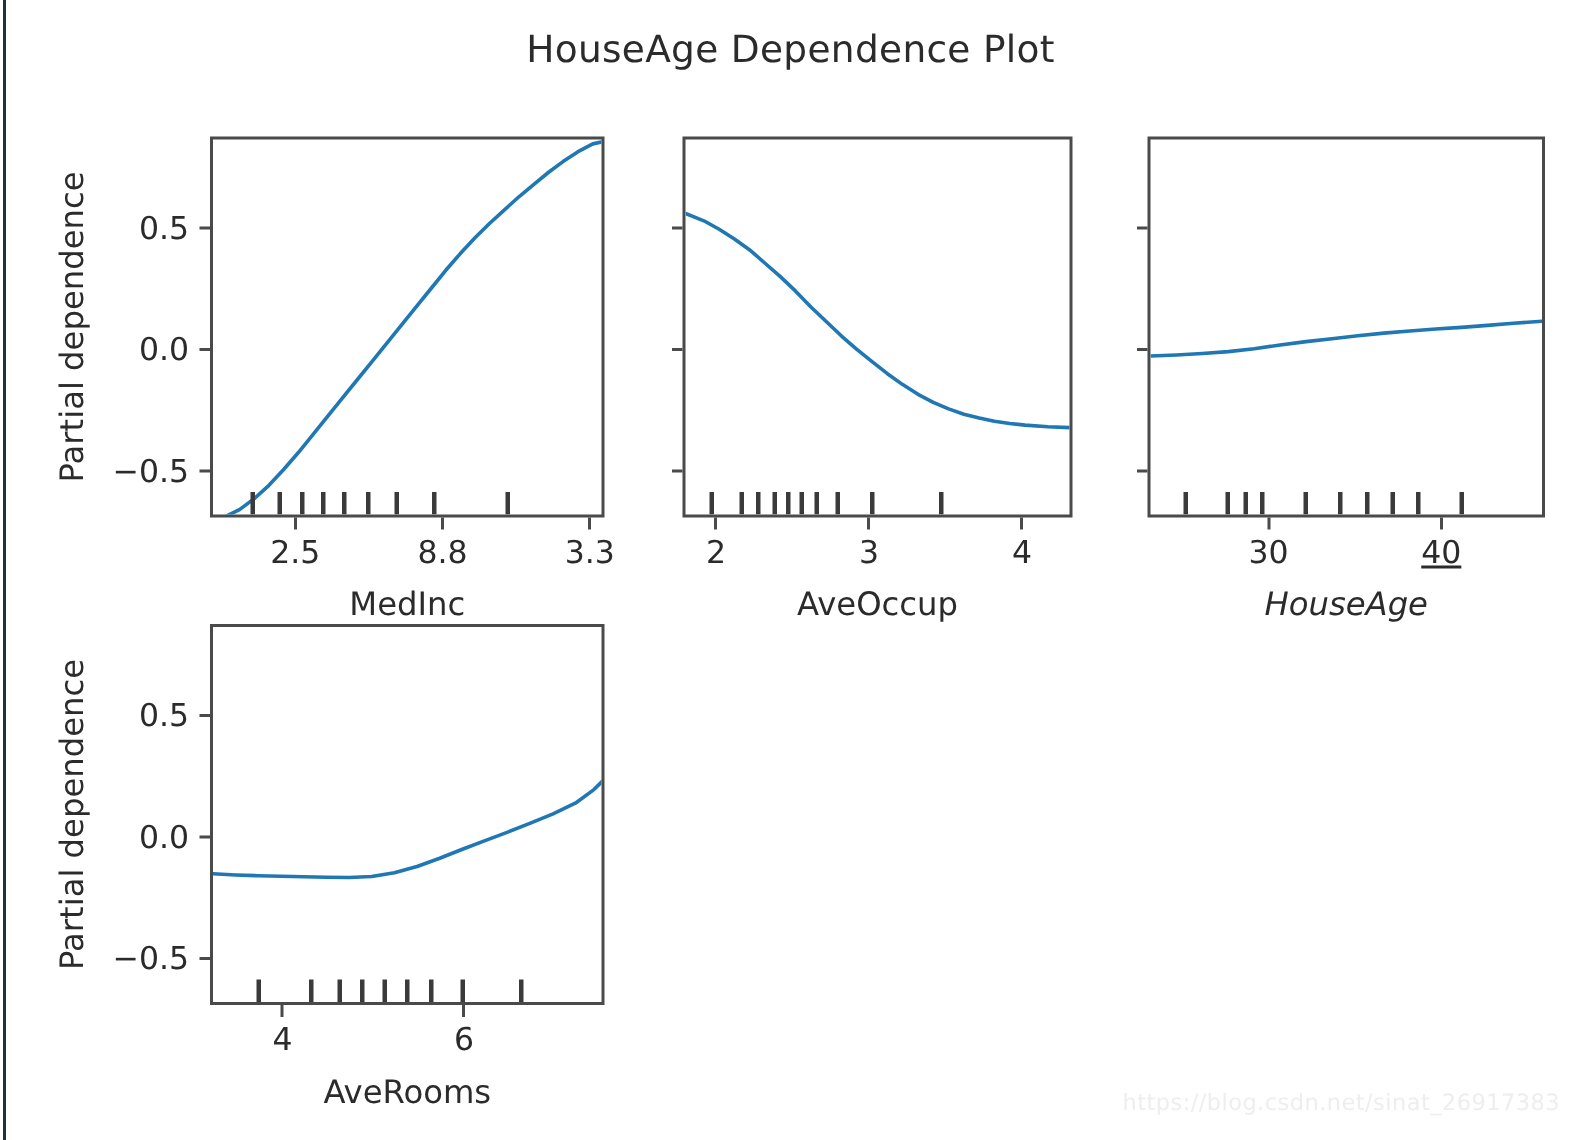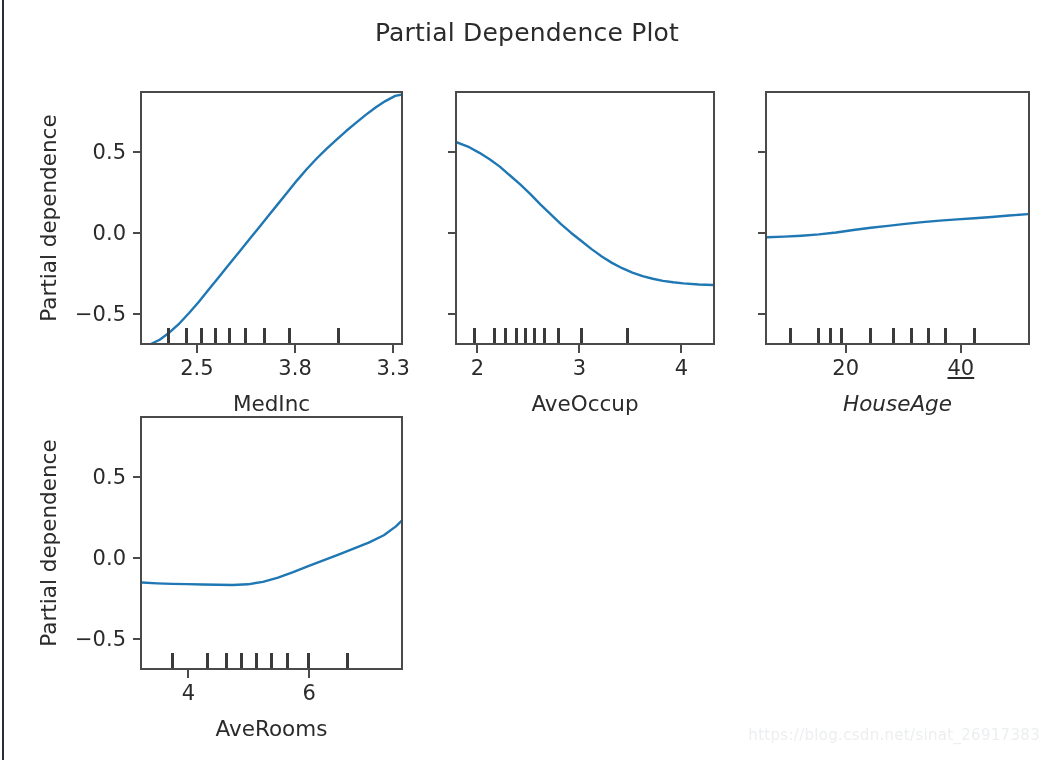--- a/index.html
+++ b/index.html
@@ -119,21 +119,21 @@
     color: #eceef0;
     white-space: nowrap;
     letter-spacing: 0.3px;
   }
 </style>
 </head>
 <body>
 
 <div id="left-edge-rule"></div>
 
-<div id="figure-title">Partial Dependence Plot</div>
+<div id="figure-title">HouseAge Dependence Plot</div>
 
 <div id="panels-root">
     <div class="subplot" style="left: 140px; top: 91px; width: 263px; height: 254px;">
       <div class="plot-frame" style="width: 263px; height: 254px;">
         <svg class="plot-svg" width="263" height="254">
           <path d="M0.00 254.00 L7.85 251.57 L17.66 246.72 L27.48 239.44 L37.29 230.54 L47.10 220.03 L56.92 208.70 L66.73 196.57 L76.54 184.43 L86.36 172.30 L96.17 160.17 L105.99 148.03 L115.80 135.90 L125.61 123.76 L135.43 111.63 L145.24 99.50 L155.05 87.36 L164.87 76.04 L174.68 65.52 L184.49 55.82 L194.31 46.92 L204.12 38.02 L213.93 29.93 L223.75 21.84 L233.56 14.56 L243.37 8.09 L253.19 2.91 L263.00 0.81" fill="none" stroke="#1f77b4" stroke-width="2.4" stroke-linecap="round" stroke-linejoin="round"></path>
         </svg>
         <div class="decile-mark" style="left: 25.1925px; bottom: 0px; height: 15px;"></div>
         <div class="decile-mark" style="left: 43.2493px; bottom: 0px; height: 15px;"></div>
         <div class="decile-mark" style="left: 57.7731px; bottom: 0px; height: 15px;"></div>
@@ -147,21 +147,21 @@
       <div class="ytick-mark" style="left: -7px; top: 222.261px;"></div>
       <div class="ytick-label" style="left: -92px; width: 78px; top: 223.261px;">−0.5</div>
       <div class="ytick-mark" style="left: -7px; top: 141.369px;"></div>
       <div class="ytick-label" style="left: -92px; width: 78px; top: 142.369px;">0.0</div>
       <div class="ytick-mark" style="left: -7px; top: 60.4777px;"></div>
       <div class="ytick-label" style="left: -92px; width: 78px; top: 61.4777px;">0.5</div>
       <div class="ylabel" style="left: -104px; top: 127px; transform: rotate(-90deg) translateX(-50%);">Partial dependence</div>
       <div class="xtick-mark" style="left: 55.9179px; top: 254px;"></div>
       <div class="xtick-label" style="left: 56.9179px; top: 265px;">2.5</div>
       <div class="xtick-mark" style="left: 154.052px; top: 254px;"></div>
-      <div class="xtick-label" style="left: 155.052px; top: 265px;">3.8</div>
+      <div class="xtick-label" style="left: 155.052px; top: 265px;">8.8</div>
       <div class="xtick-mark" style="left: 252.187px; top: 254px;"></div>
       <div class="xtick-label" style="left: 253.187px; top: 265px;">3.3</div>
       <div class="xlabel" style="left: 131.5px; top: 300px; text-align: right;">MedInc</div>
     </div>
     <div class="subplot" style="left: 455px; top: 91px; width: 260px; height: 254px;">
       <div class="plot-frame" style="width: 260px; height: 254px;">
         <svg class="plot-svg" width="260" height="254">
           <path d="M0.00 49.34 L12.24 54.20 L22.43 59.86 L32.63 66.33 L42.82 73.61 L53.02 82.51 L63.22 91.41 L73.41 101.11 L83.61 111.63 L93.80 121.34 L104.00 131.04 L114.20 139.94 L124.39 148.03 L134.59 156.12 L144.78 163.40 L154.98 169.87 L165.18 175.21 L175.37 179.58 L185.57 183.14 L195.76 185.73 L205.96 187.83 L216.16 189.29 L226.35 190.42 L241.65 191.55 L260.00 192.20" fill="none" stroke="#1f77b4" stroke-width="2.4" stroke-linecap="round" stroke-linejoin="round"></path>
         </svg>
         <div class="decile-mark" style="left: 15.8333px; bottom: 0px; height: 15px;"></div>
@@ -199,21 +199,21 @@
         <div class="decile-mark" style="left: 125.239px; bottom: 0px; height: 15px;"></div>
         <div class="decile-mark" style="left: 142.522px; bottom: 0px; height: 15px;"></div>
         <div class="decile-mark" style="left: 159.804px; bottom: 0px; height: 15px;"></div>
         <div class="decile-mark" style="left: 177.087px; bottom: 0px; height: 15px;"></div>
         <div class="decile-mark" style="left: 205.891px; bottom: 0px; height: 15px;"></div>
       </div>
       <div class="ytick-mark" style="left: -7px; top: 222.261px;"></div>
       <div class="ytick-mark" style="left: -7px; top: 141.369px;"></div>
       <div class="ytick-mark" style="left: -7px; top: 60.4777px;"></div>
       <div class="xtick-mark" style="left: 79.6522px; top: 254px;"></div>
-      <div class="xtick-label" style="left: 80.6522px; top: 265px;">20</div>
+      <div class="xtick-label" style="left: 80.6522px; top: 265px;">30</div>
       <div class="xtick-mark" style="left: 194.87px; top: 254px;"></div>
       <div class="xtick-label" style="left: 195.87px; top: 265px; text-decoration: underline;">40</div>
       <div class="xlabel" style="left: 132.5px; top: 300px; font-style: italic;">HouseAge</div>
     </div>
     <div class="subplot" style="left: 140px; top: 416px; width: 263px; height: 254px;">
       <div class="plot-frame" style="width: 263px; height: 254px;">
         <svg class="plot-svg" width="263" height="254">
           <path d="M0.00 164.53 L15.11 165.34 L30.23 165.83 L45.34 166.15 L60.46 166.48 L75.57 166.80 L90.69 166.96 L105.80 166.31 L120.92 163.89 L136.03 159.68 L151.15 154.18 L166.26 148.19 L181.38 142.37 L196.49 136.71 L211.61 130.72 L226.72 124.57 L241.84 117.29 L253.93 108.39 L263.00 99.50" fill="none" stroke="#1f77b4" stroke-width="2.4" stroke-linecap="round" stroke-linejoin="round"></path>
         </svg>
         <div class="decile-mark" style="left: 28.7299px; bottom: 0px; height: 15px;"></div>

